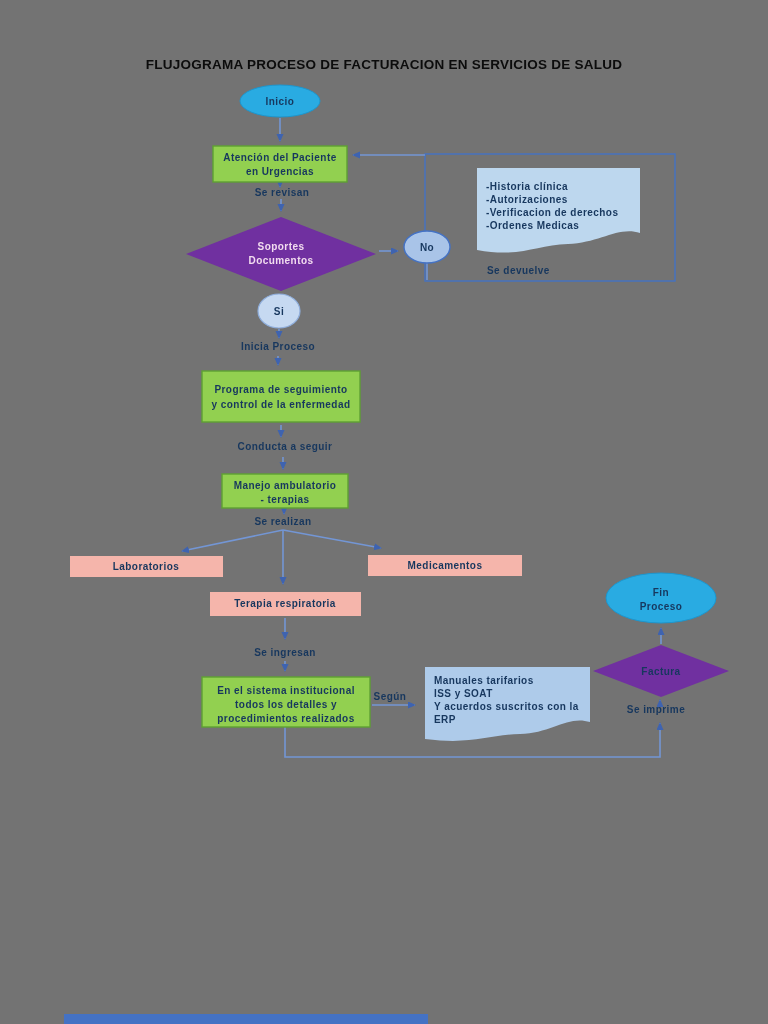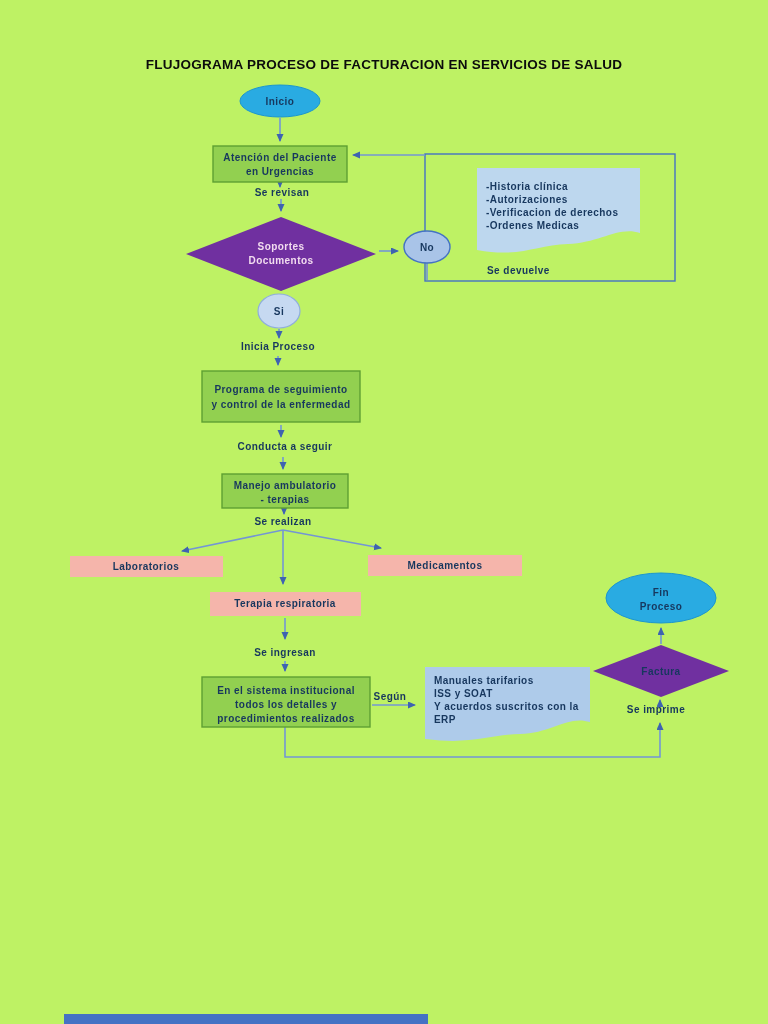--- a/index.html
+++ b/index.html
@@ -7,21 +7,21 @@
     --process-fill:#92D050; --process-border:#5EA032;
     --decision-fill:#7030A0; --decision-text:#F2DCEF;
     --doc-fill:#BDD7EE; --doc2-fill:#AECBEA;
     --pink-fill:#F5B5AB;
     --no-fill:#A9C4E8; --si-fill:#C6D9F1;
     --connector:#7396D5; --arrowhead-fill:#3E63B0;
     --container-border:#4472C4; --bar-fill:#4472C4;
     --text-dark:#17375E;
   }
   html,body{margin:0;padding:0;background:#ffffff;}
-  .page{position:relative;width:768px;height:1024px;background:#bef264;overflow:hidden;
+  .page{position:relative;width:768px;height:1024px;background:#737373;overflow:hidden;
         font-family:"Liberation Sans",sans-serif;}
   svg{position:absolute;left:0;top:0;}
   svg text{font-family:"Liberation Sans",sans-serif;font-weight:bold;}
   .title-text{font-size:13.5px;letter-spacing:.25px;fill:#0c0c0c;}
   .t10{font-size:10px;letter-spacing:.45px;fill:var(--text-dark);}
   .decision-label{fill:var(--decision-text);}
   .lead{stroke:var(--connector);stroke-width:1.6;fill:none;}
   .plain{stroke:var(--connector);stroke-width:1.6;fill:none;}
   .shape-process{fill:var(--process-fill);stroke:var(--process-border);stroke-width:1.4;}
   .shape-start{fill:var(--start-fill);stroke:var(--start-border);stroke-width:1;}

